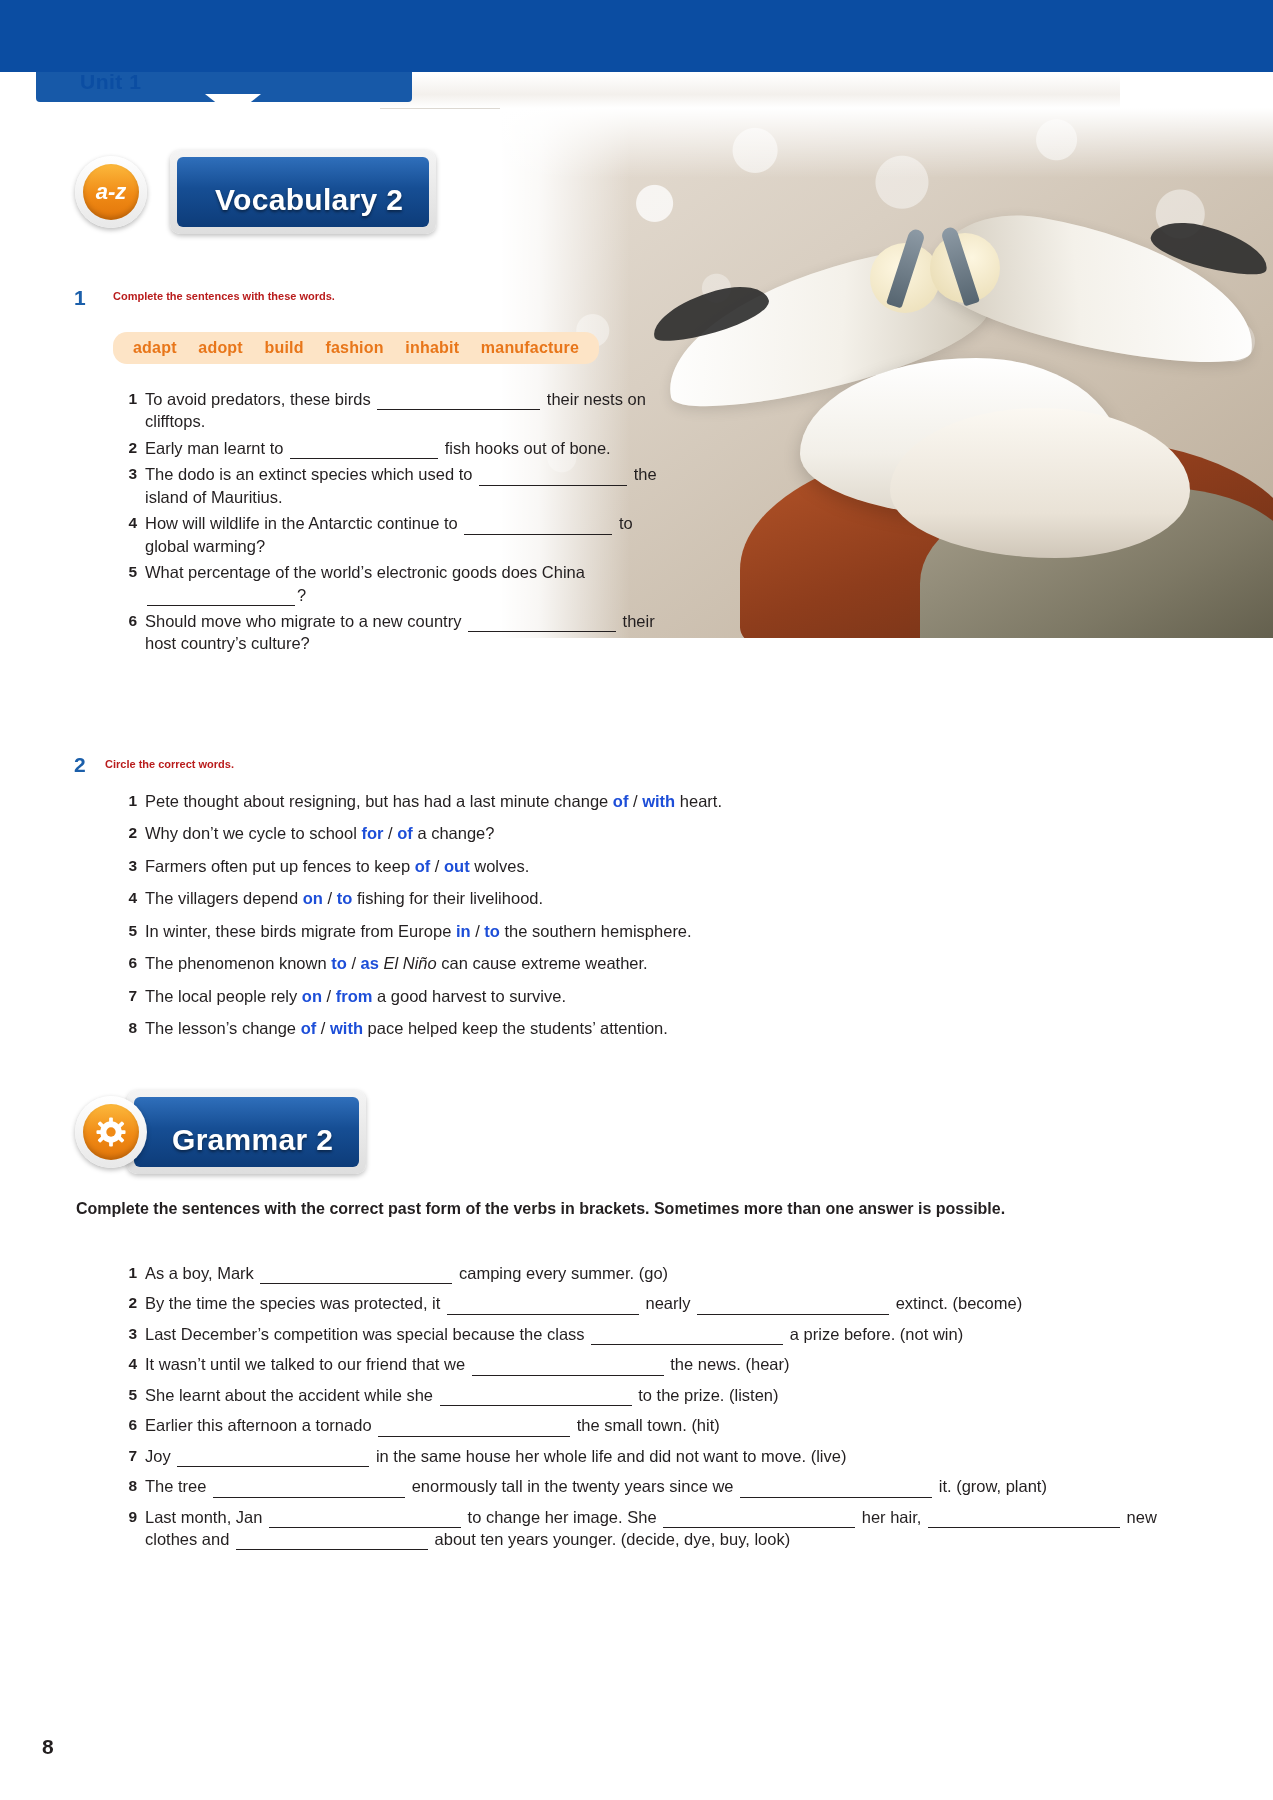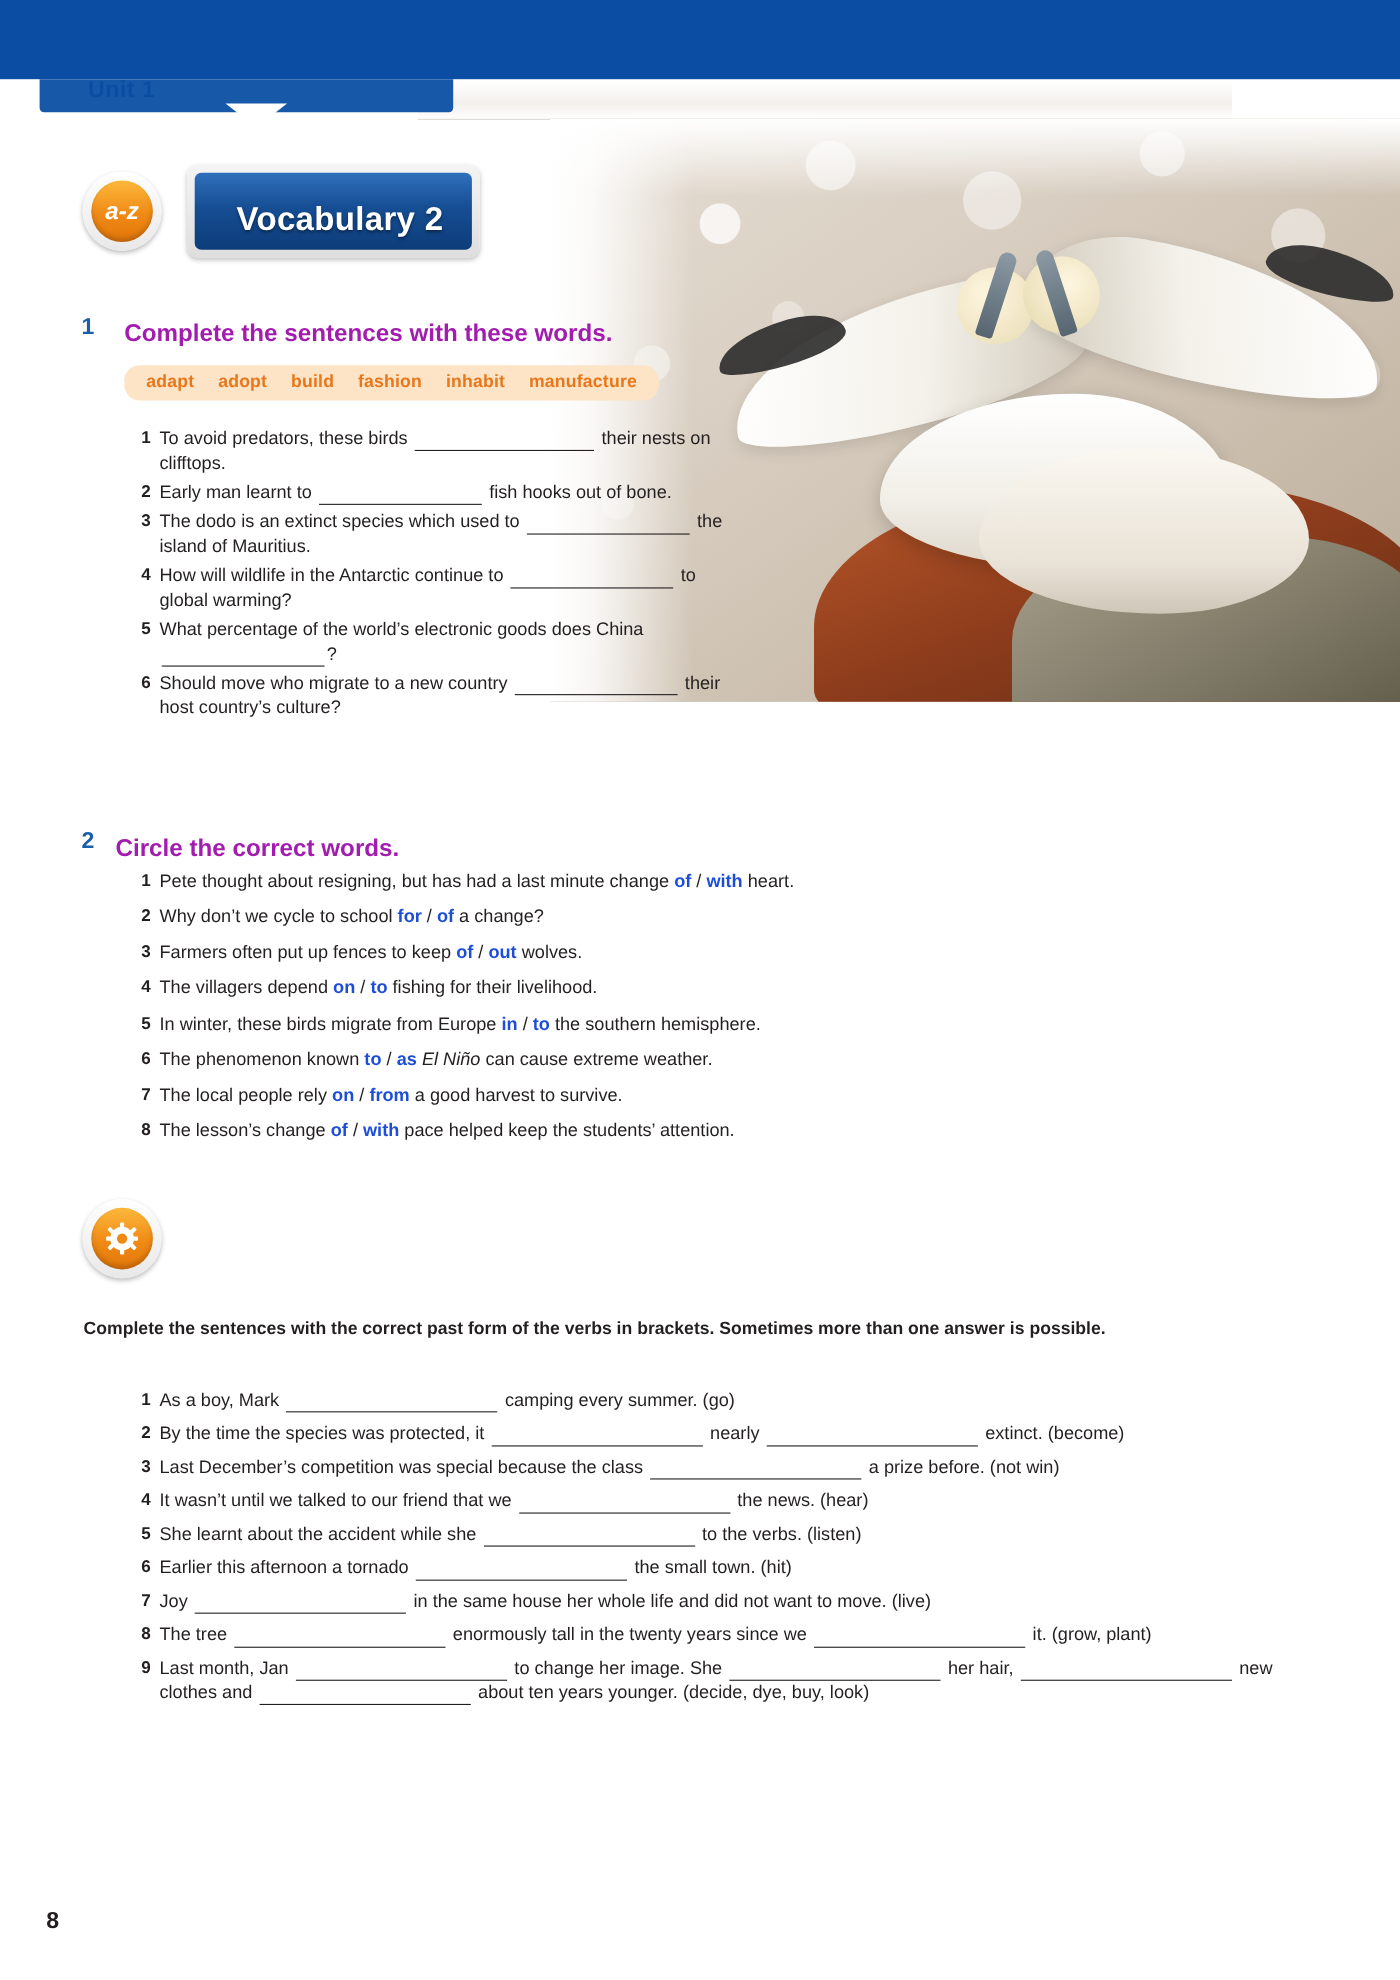--- a/index.html
+++ b/index.html
@@ -252,23 +252,23 @@
 
   
   .ex-num {
     position: absolute;
     font-size: 21px;
     font-weight: bold;
     color: #1b5faa;
   }
   .ex-title {
     position: absolute;
-    font-size: 22px;
-    font-weight: bold;
-    color: #a21caf;
+    font-size: 11px;
+    font-weight: bold;
+    color: #b91c1c;
   }
   .wordbank {
     position: absolute;
     background: #fde4c6;
     border-radius: 14px;
     padding: 7px 20px;
     color: #e8761a;
     font-weight: bold;
     font-size: 16px;
     letter-spacing: 0.2px;
@@ -487,20 +487,23 @@
             <rect x="3.5" y="4.8" width="4" height="7" rx="1" transform="rotate(-45 5.5 8.3)"></rect>
             <rect x="24.5" y="20.2" width="4" height="7" rx="1" transform="rotate(-45 26.5 23.7)"></rect>
             <rect x="24.5" y="4.8" width="4" height="7" rx="1" transform="rotate(45 26.5 8.3)"></rect>
             <rect x="3.5" y="20.2" width="4" height="7" rx="1" transform="rotate(45 5.5 23.7)"></rect>
           </g>
           <circle cx="16" cy="16" r="5" fill="#f08a15"></circle>
         </svg>
       </span>
     </div>
   </div>
+  <div class="banner-plate">
+    <div class="banner-plate-inner">Grammar 2</div>
+  </div>
 </div>
 
 <div class="g-intro" style="top:1198px; left:76px;">Complete the sentences with the correct past form of the verbs in brackets. Sometimes more than one answer is possible.</div>
 
 <ol class="items" style="top:1262px; left:113px; width:1070px;">
   <li style="margin-bottom:8px">
     <span class="n">1</span>
     <span>As a boy, Mark</span>
     <span class="blank b-xl"></span>
     <span>camping every summer.  (go)</span>
@@ -522,21 +525,21 @@
   <li style="margin-bottom:8px">
     <span class="n">4</span>
     <span>It wasn’t until we talked to our friend that we</span>
     <span class="blank b-xl"></span>
     <span>the news.  (hear)</span>
   </li>
   <li style="margin-bottom:8px">
     <span class="n">5</span>
     <span>She learnt about the accident while she</span>
     <span class="blank b-xl"></span>
-    <span>to the verbs.  (listen)</span>
+    <span>to the prize.  (listen)</span>
   </li>
   <li style="margin-bottom:8px">
     <span class="n">6</span>
     <span>Earlier this afternoon a tornado</span>
     <span class="blank b-xl"></span>
     <span>the small town.  (hit)</span>
   </li>
   <li style="margin-bottom:8px">
     <span class="n">7</span>
     <span>Joy</span>

